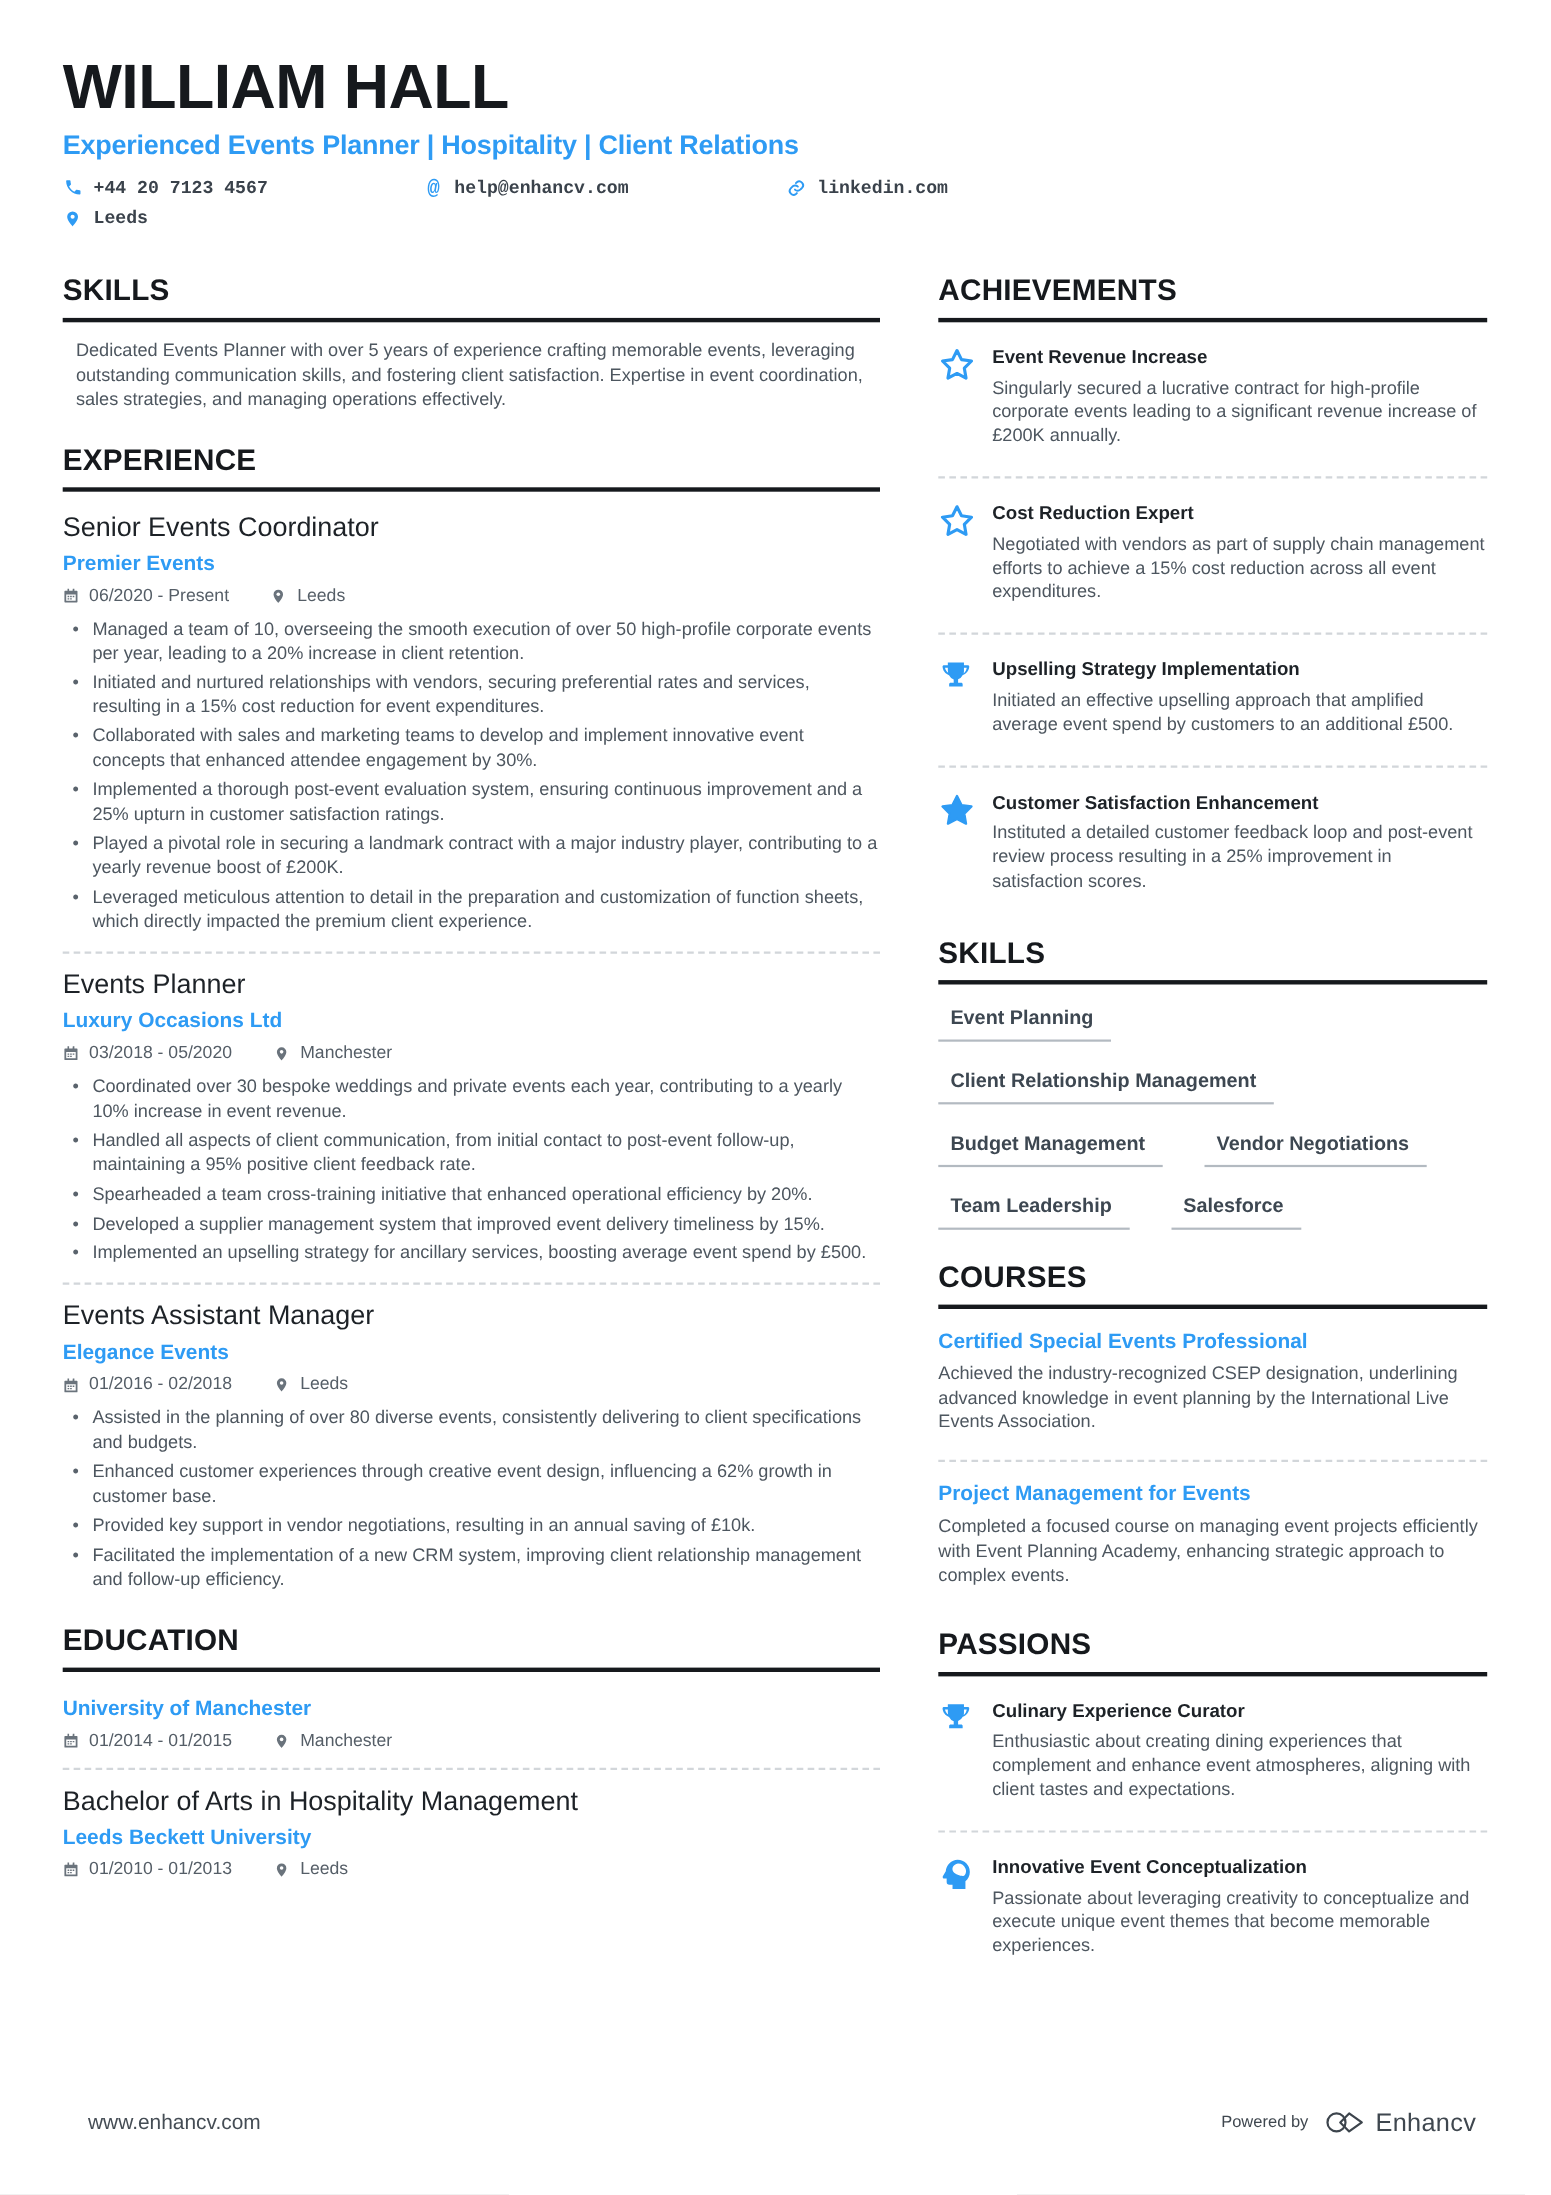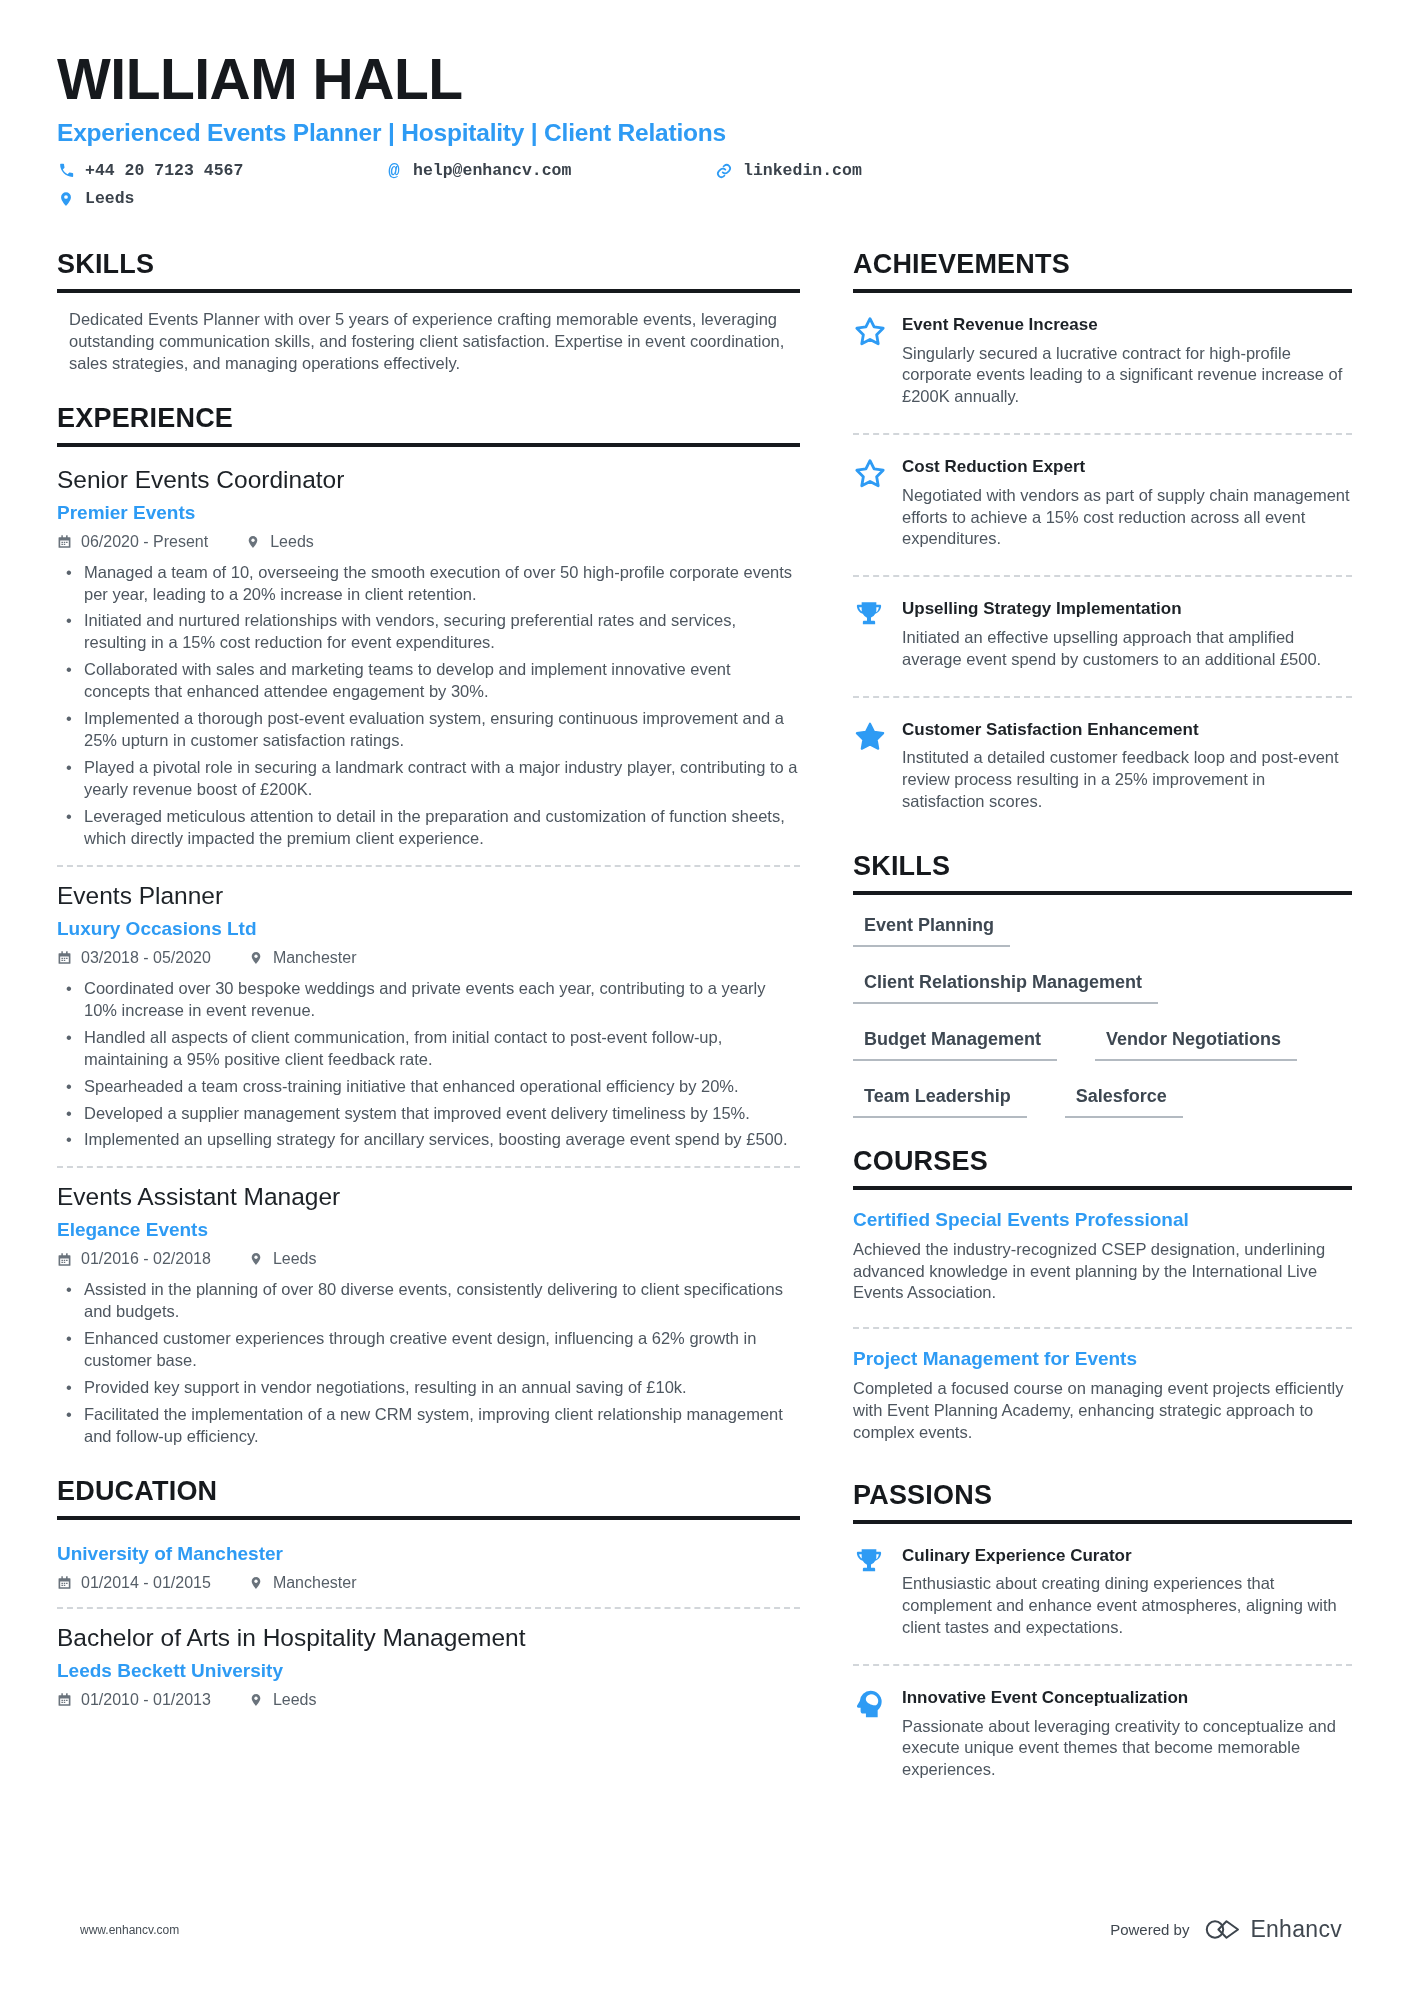--- a/index.html
+++ b/index.html
@@ -57,21 +57,21 @@
   .skills-wrap { display:flex; flex-wrap:wrap; column-gap:38px; row-gap:25px; padding-top:20px;align-items:flex-end; }
   .skill { display:inline-block; font-size:18px; font-weight:700; color:#3d4751; padding:0 16px 9px 11px; border-bottom:2px solid #b3bac1; }
 
   
   .course { padding:4px 0 8px; }
   .course-title { font-size:19px; font-weight:700; color:#2e9bf4; }
   .course-text { margin-top:8px; font-size:16.5px; line-height:1.33; color:#4d565f; }
 
   
   .footer { position:absolute; left:80px; right:68px; bottom:52px; display:flex; justify-content:space-between; align-items:center; }
-  .site { font-size:12px; color:#454d55; }
+  .site { font-size:19px; color:#454d55; }
   .powered { display:flex; align-items:center; gap:16px; }
   .powered-label { font-size:15px; color:#3f474f; }
   .brand { display:flex; align-items:center; gap:9px; }
   .brand-name { font-size:23px; color:#3f474f; letter-spacing:0.3px; }
 </style>
 </head>
 <body>
 
 <div class="page">
   <div class="inner">

